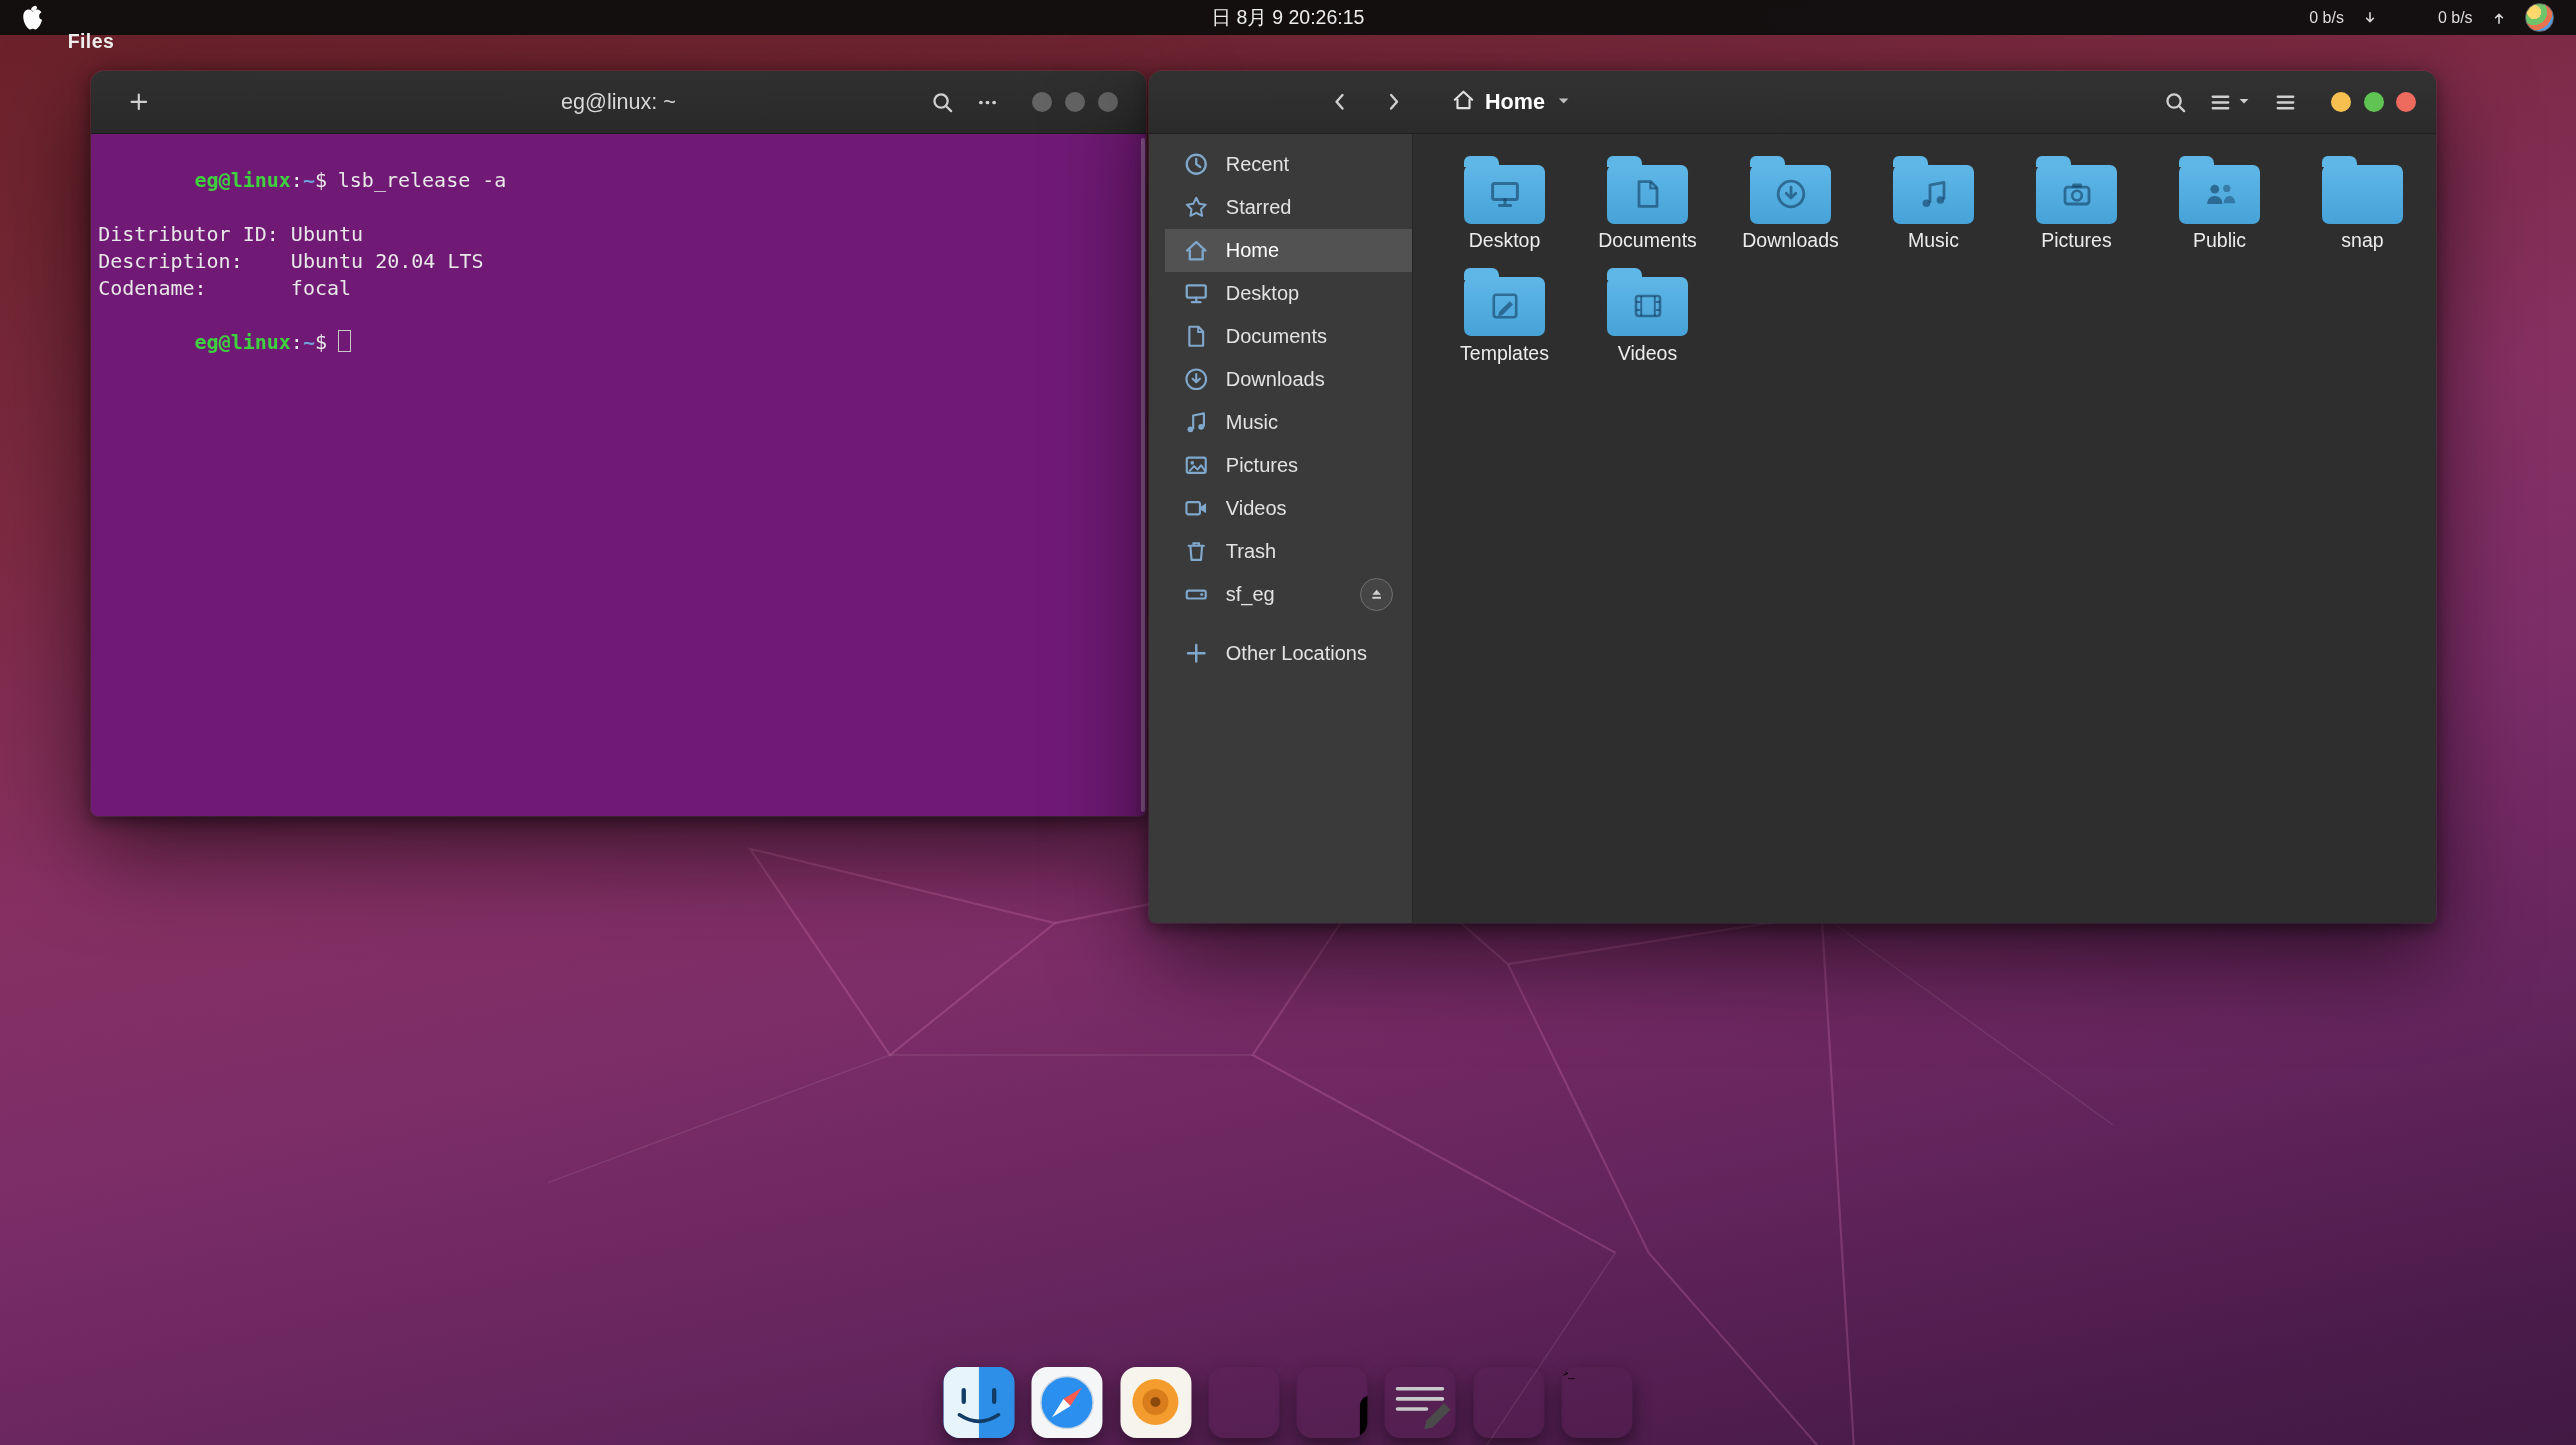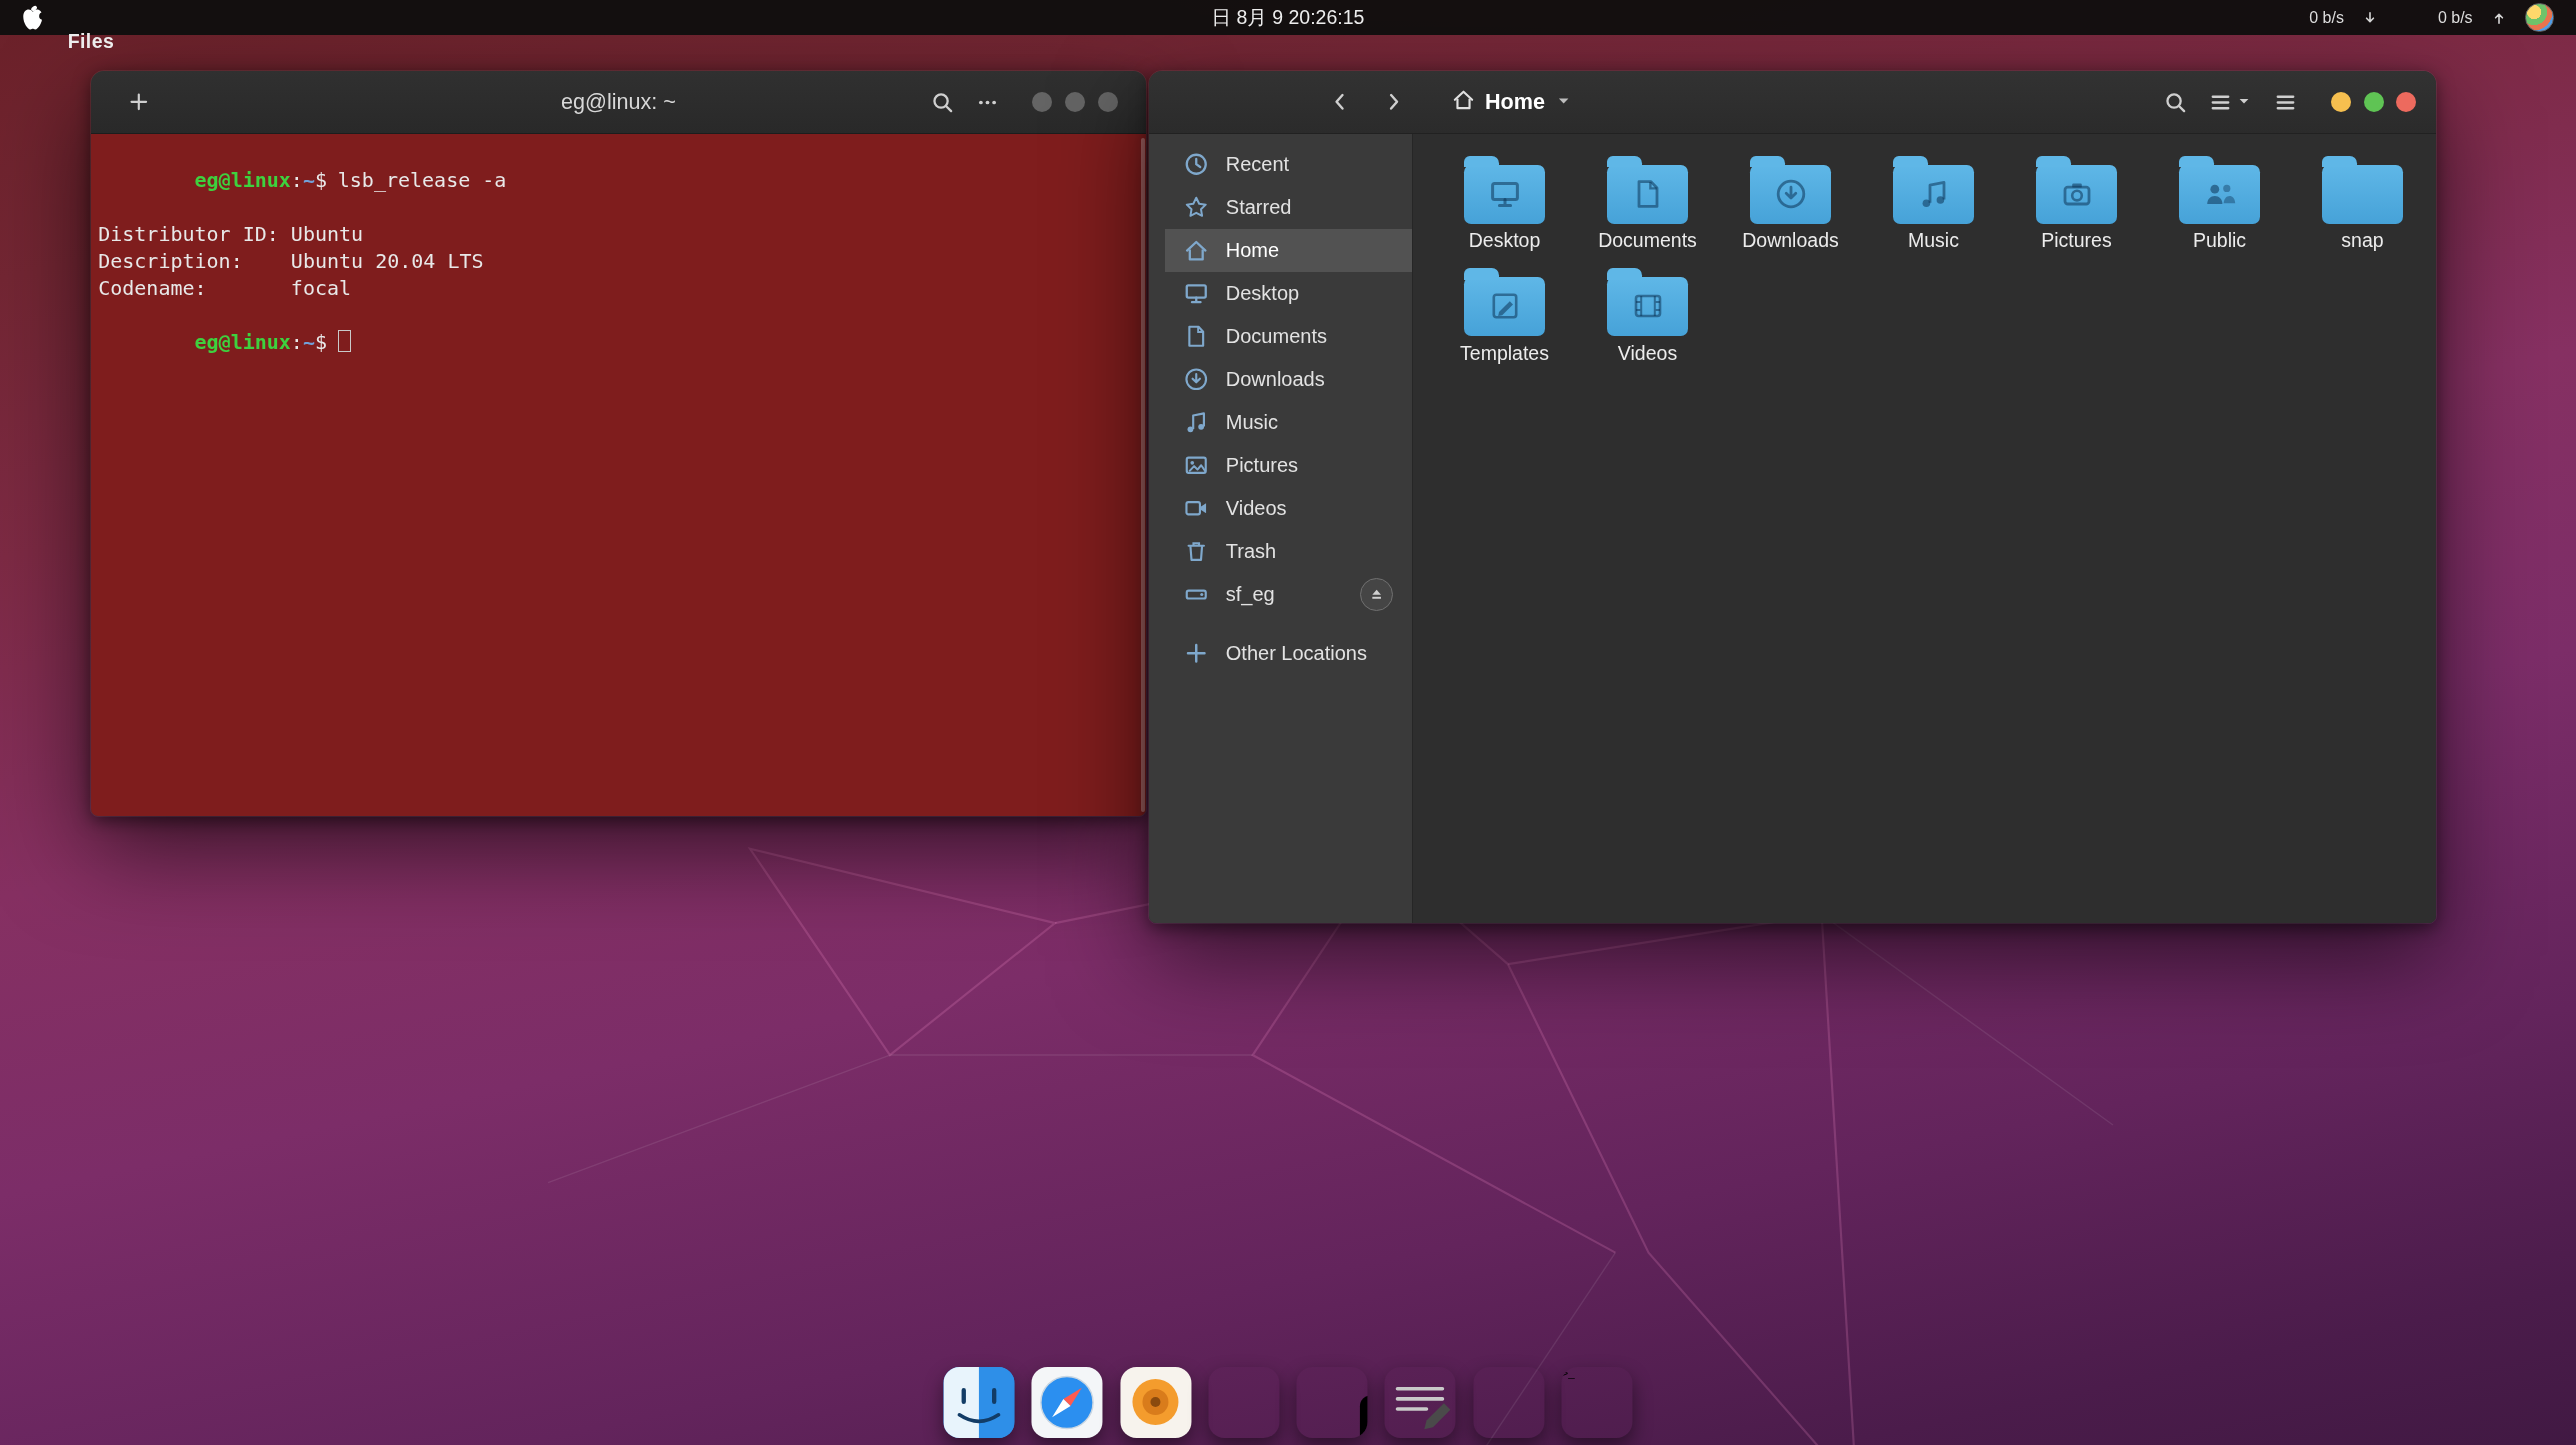--- a/index.html
+++ b/index.html
@@ -35,21 +35,21 @@
   .hicon svg{width:23px;height:23px;}
 
   
   .term{left:91px;top:71px;width:1055px;height:745px;z-index:10;background:#3a3a3a;}
   .term .headerbar{background:linear-gradient(#303030,#292929);border-bottom:0.7px solid #1d1d1d;padding:0 28px;}
   .newtab{width:40px;height:40px;border-radius:7.2px;display:flex;align-items:center;justify-content:center;color:#cfcfcf;}
   .newtab svg{width:21.6px;height:21.6px;}
   .term-title{position:absolute;left:50%;transform:translateX(-50%);color:#d8d8d8;font-size:21.6px;white-space:nowrap;}
   .term-actions{margin-left:auto;display:flex;align-items:center;gap:21.6px;}
   .term-btns{display:flex;gap:13px;margin-left:11.5px;}
-  .term-body{position:absolute;top:63px;left:0;right:0;bottom:0;background:#7f1d1d;
+  .term-body{position:absolute;top:63px;left:0;right:0;bottom:0;background:#701a75;
     padding:5.8px 7.2px;font-family:"DejaVu Sans Mono","Liberation Mono",monospace;
     font-size:20px;line-height:27px;color:#e8e8e8;box-sizing:border-box;}
   .term-line{white-space:pre;}
   .p-user{color:#3ed13e;font-weight:bold;}
   .p-col{color:#e8e8e8;}
   .p-path{color:#72a0d8;font-weight:bold;}
   .p-dol{color:#e8e8e8;}
   .cmd{margin-left:10.8px;}
   .cursor{display:inline-block;width:10.8px;height:19.5px;border:1.4px solid #c9c9c9;vertical-align:-2.9px;margin-left:10.8px;}
   .term-scroll{position:absolute;right:1.4px;top:4.3px;bottom:4.3px;width:3.6px;background:rgba(255,255,255,.32);border-radius:2.2px;}

